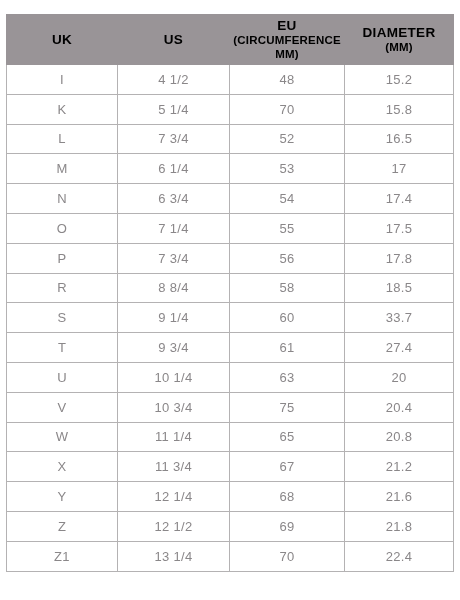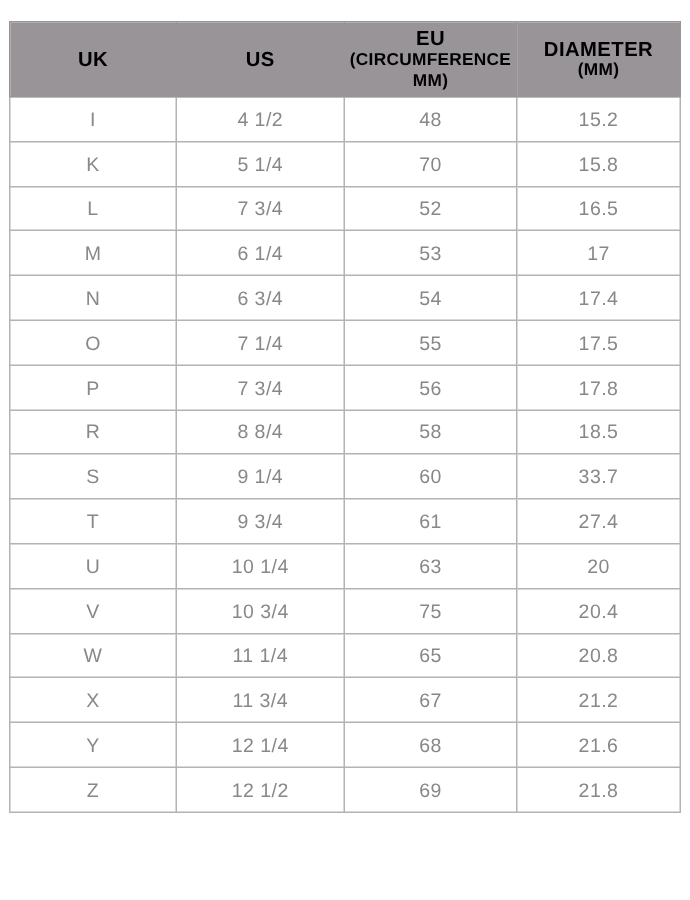--- a/index.html
+++ b/index.html
@@ -193,15 +193,21 @@
           <td>12 1/4</td>
           <td>68</td>
           <td>21.6</td>
         </tr>
         <tr>
           <td>Z</td>
           <td>12 1/2</td>
           <td>69</td>
           <td>21.8</td>
         </tr>
+        <tr>
+          <td>Z1</td>
+          <td>13 1/4</td>
+          <td>70</td>
+          <td>22.4</td>
+        </tr>
       </tbody>
   </table>
 </div>
 
 </body></html>

